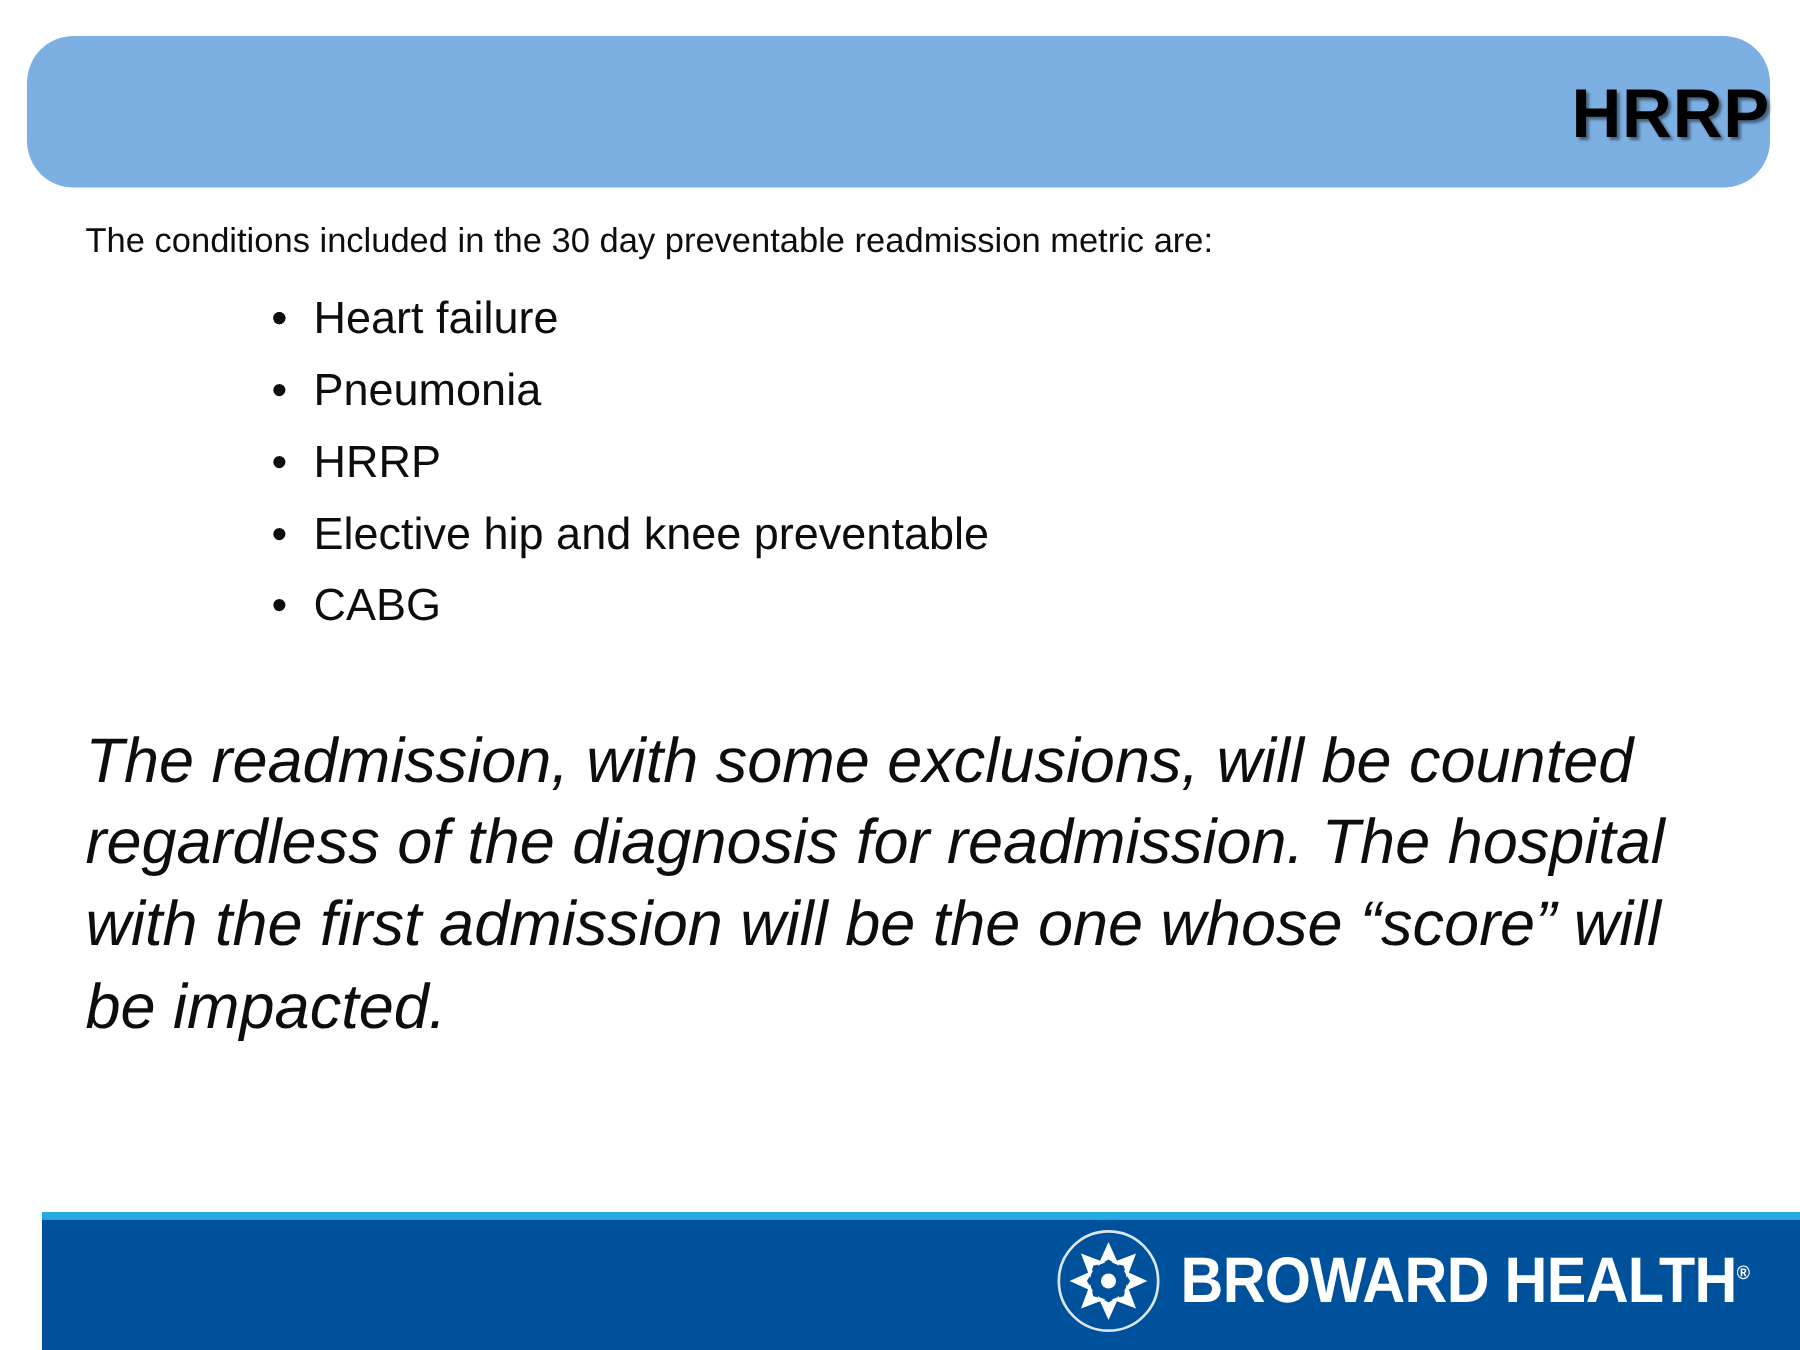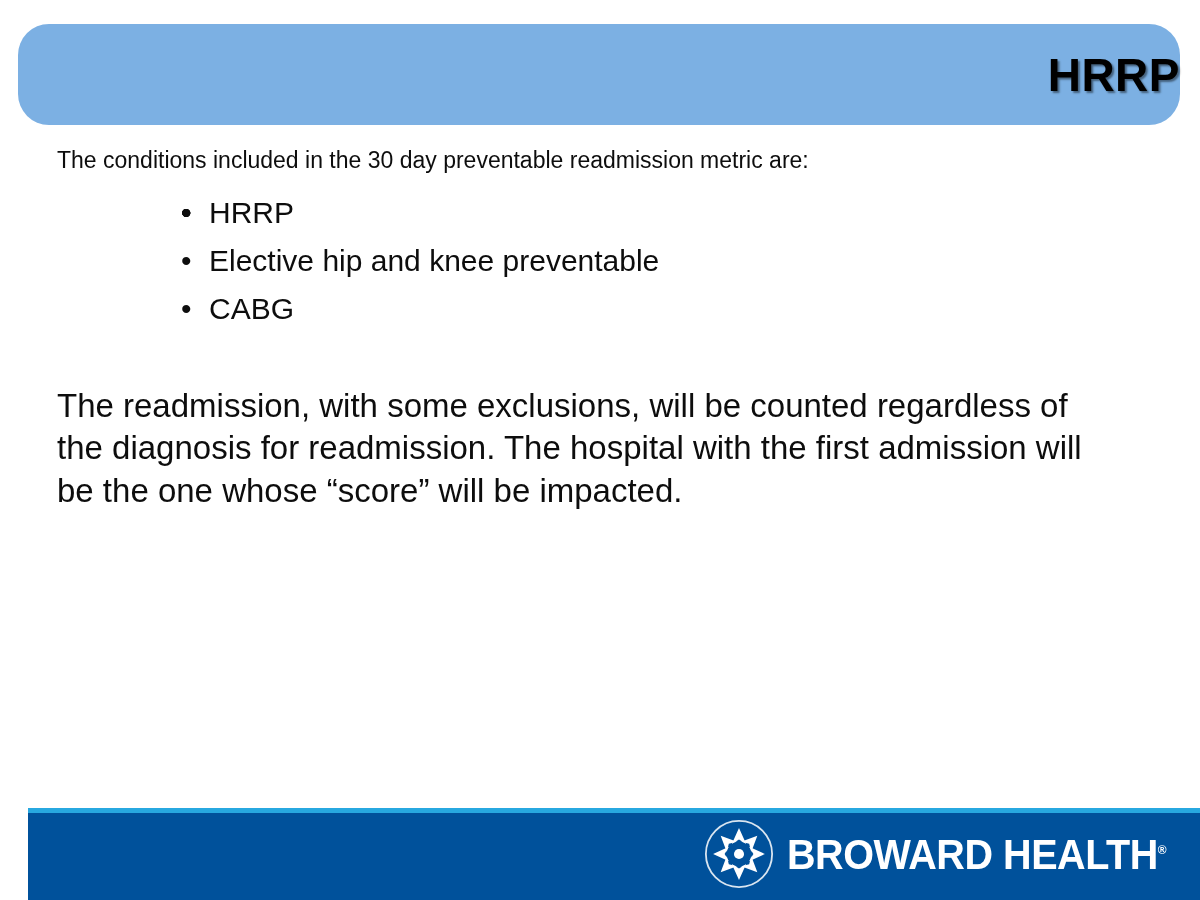--- a/index.html
+++ b/index.html
@@ -73,25 +73,26 @@
   .bullets li .dot {
     position: absolute;
     left: 0;
     top: 0;
     font-size: 30px;
     line-height: 1.59;
     color: #0d0d0d;
   }
 
   .closing {
-    font-size: 33px;
+    font-size: 42px;
     color: #0d0d0d;
     line-height: 1.3;
     margin: 52px 0 0 0;
     width: 1060px;
+    font-style: italic;
   }
 
   
   .footer {
     position: absolute;
     left: 0;
     bottom: 0;
     width: 1200px;
     height: 92px;
     margin-left: 28px;
@@ -156,23 +157,25 @@
   <div class="body-area">
 
     <p class="intro">The conditions included in the 30 day preventable readmission metric are:</p>
 
     <ul class="bullets">
       <li>
         <span class="dot">•</span>
       </li>
       <li>
         <span class="dot">•</span>
-      </li>
-      <li>
-        <span class="dot">•</span>
+        <span>Heart failure</span>
+      </li>
+      <li>
+        <span class="dot">•</span>
+        <span>Pneumonia</span>
       </li>
       <li>
         <span class="dot">•</span>
         <span>HRRP</span>
       </li>
       <li>
         <span class="dot">•</span>
         <span>Elective hip and knee preventable</span>
       </li>
       <li>

